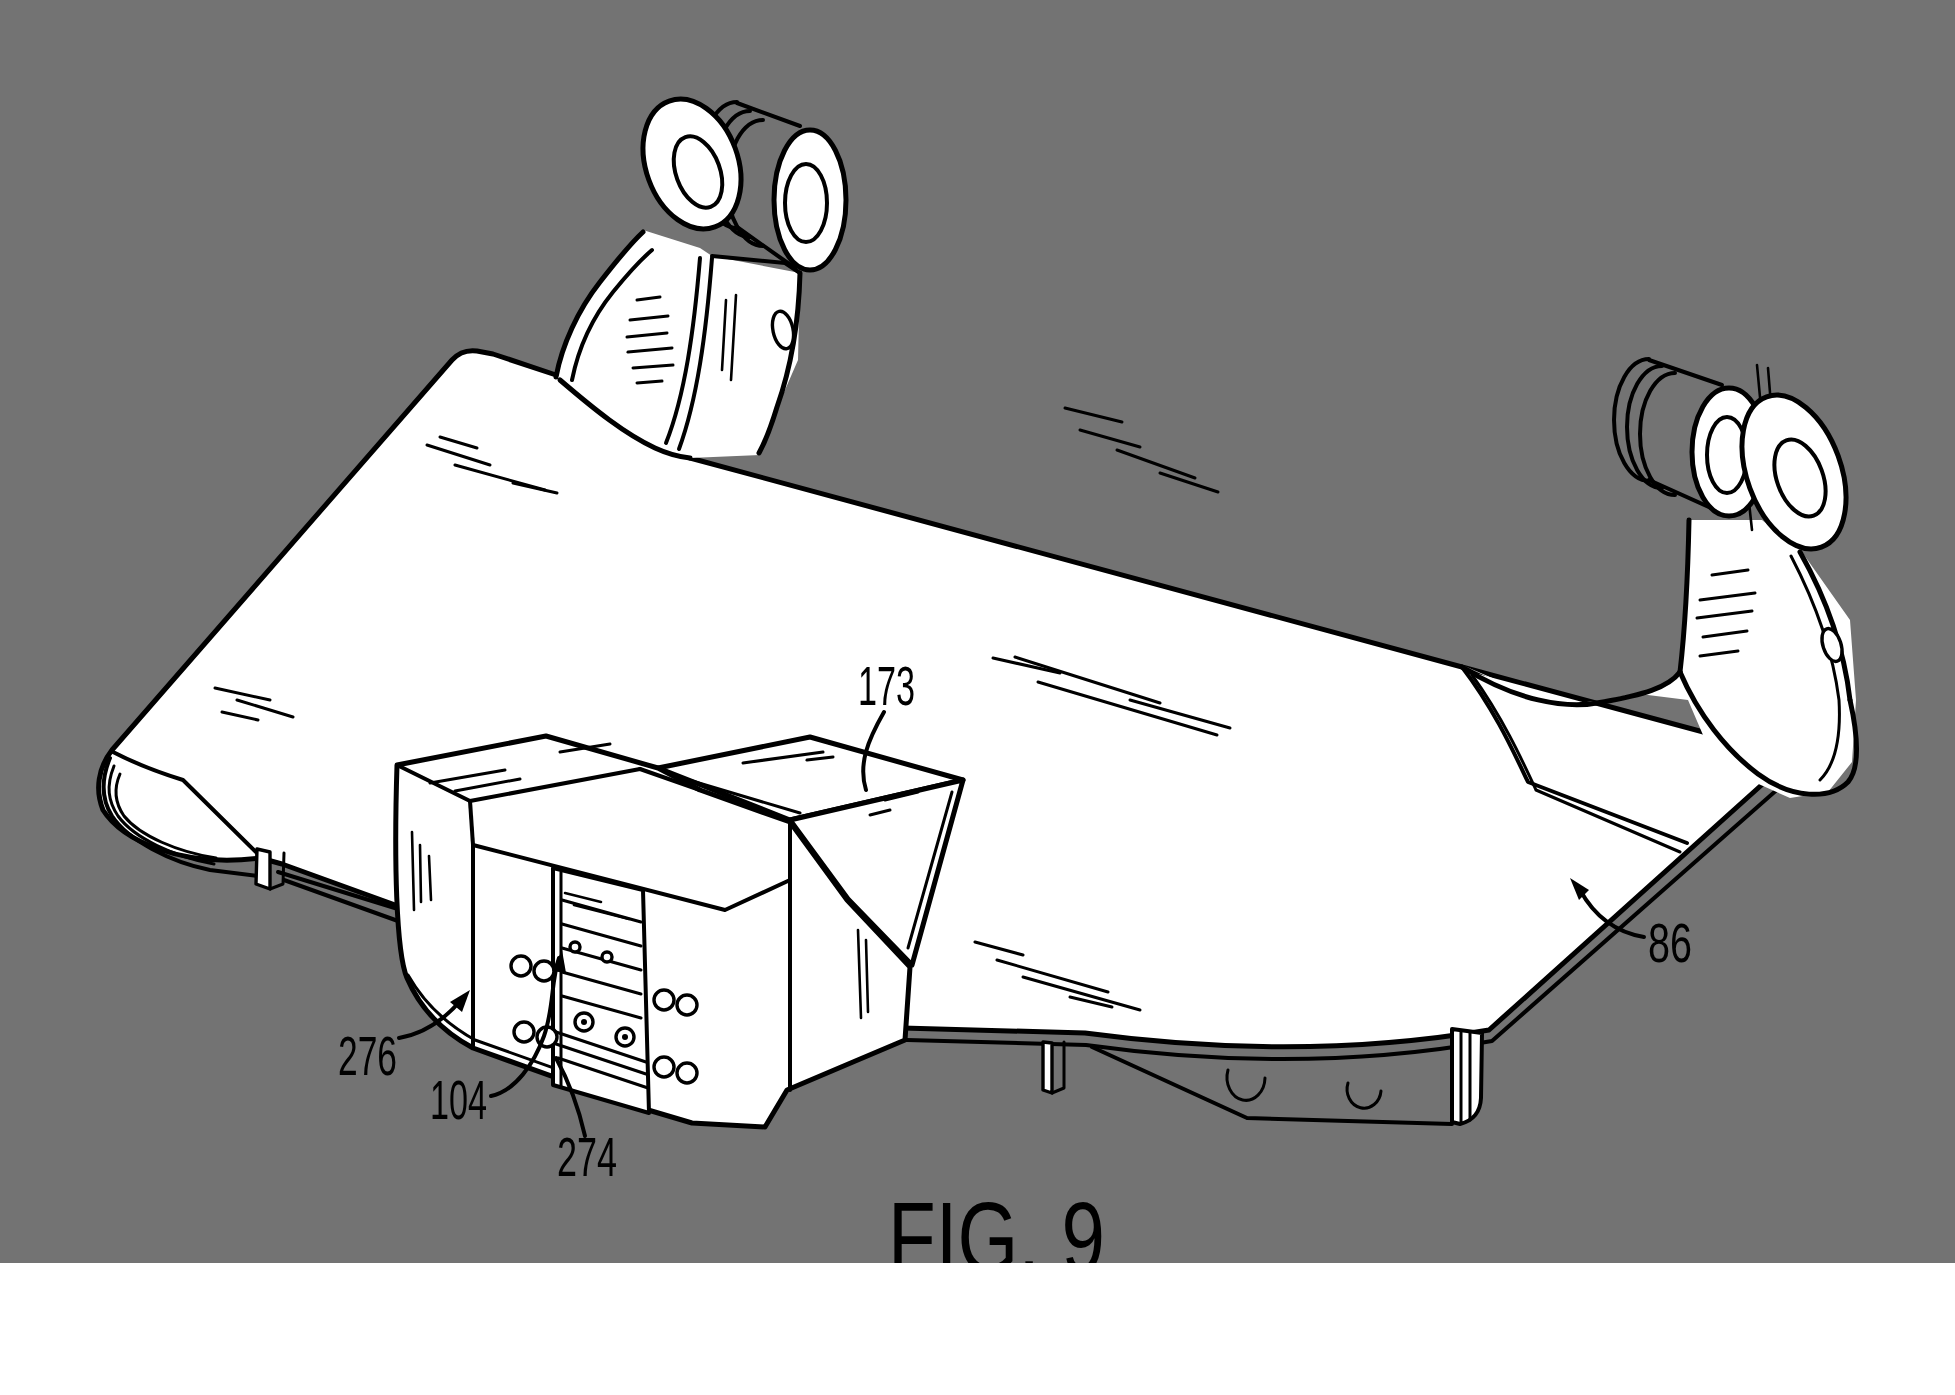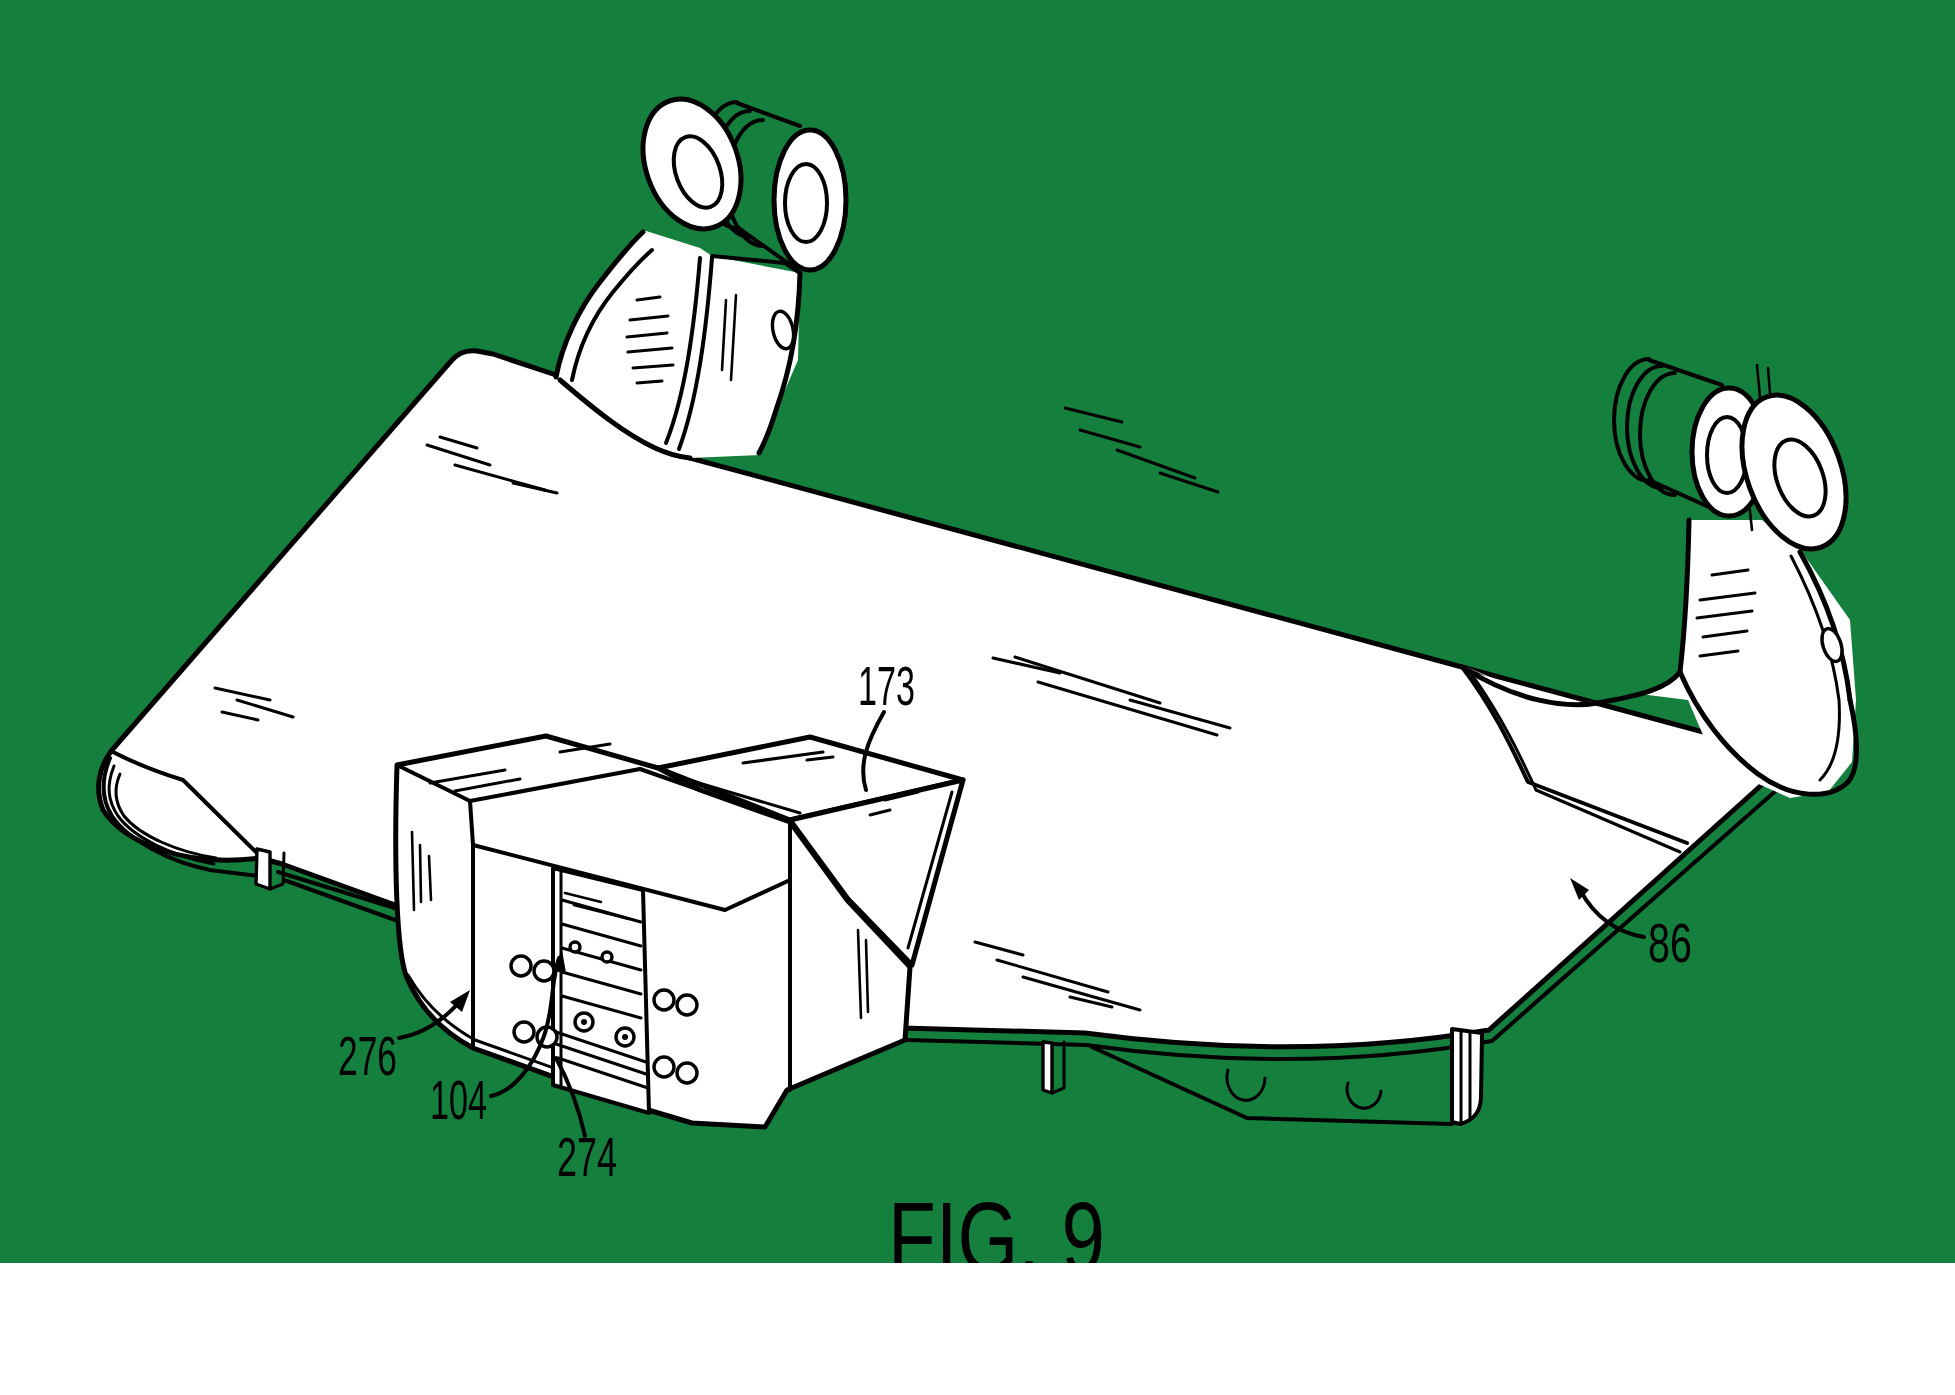--- a/index.html
+++ b/index.html
@@ -1,16 +1,16 @@
 <!DOCTYPE html>
 <html><head>
 <meta charset="utf-8">
 <style>
   html,body{margin:0;padding:0;background:#ffffff;}
-  .page{position:relative;width:1955px;height:1263px;background:#15803d;overflow:hidden;
+  .page{position:relative;width:1955px;height:1263px;background:#737373;overflow:hidden;
         font-family:"Liberation Sans", sans-serif;}
   svg{position:absolute;left:0;top:0;}
   .o5{fill:none;stroke:#000;stroke-width:5;stroke-linecap:round;stroke-linejoin:round;}
   .o4{fill:none;stroke:#000;stroke-width:4;stroke-linecap:round;stroke-linejoin:round;}
   .o3{fill:none;stroke:#000;stroke-width:3;stroke-linecap:round;stroke-linejoin:round;}
   .o2{fill:none;stroke:#000;stroke-width:2.6;stroke-linecap:round;stroke-linejoin:round;}
   .wf{fill:#ffffff;stroke:#000;stroke-width:5;stroke-linecap:round;stroke-linejoin:round;}
   .wf4{fill:#ffffff;stroke:#000;stroke-width:4;stroke-linecap:round;stroke-linejoin:round;}
   .wf3{fill:#ffffff;stroke:#000;stroke-width:3.4;stroke-linecap:round;stroke-linejoin:round;}
   .blob{fill:#ffffff;stroke:none;}

